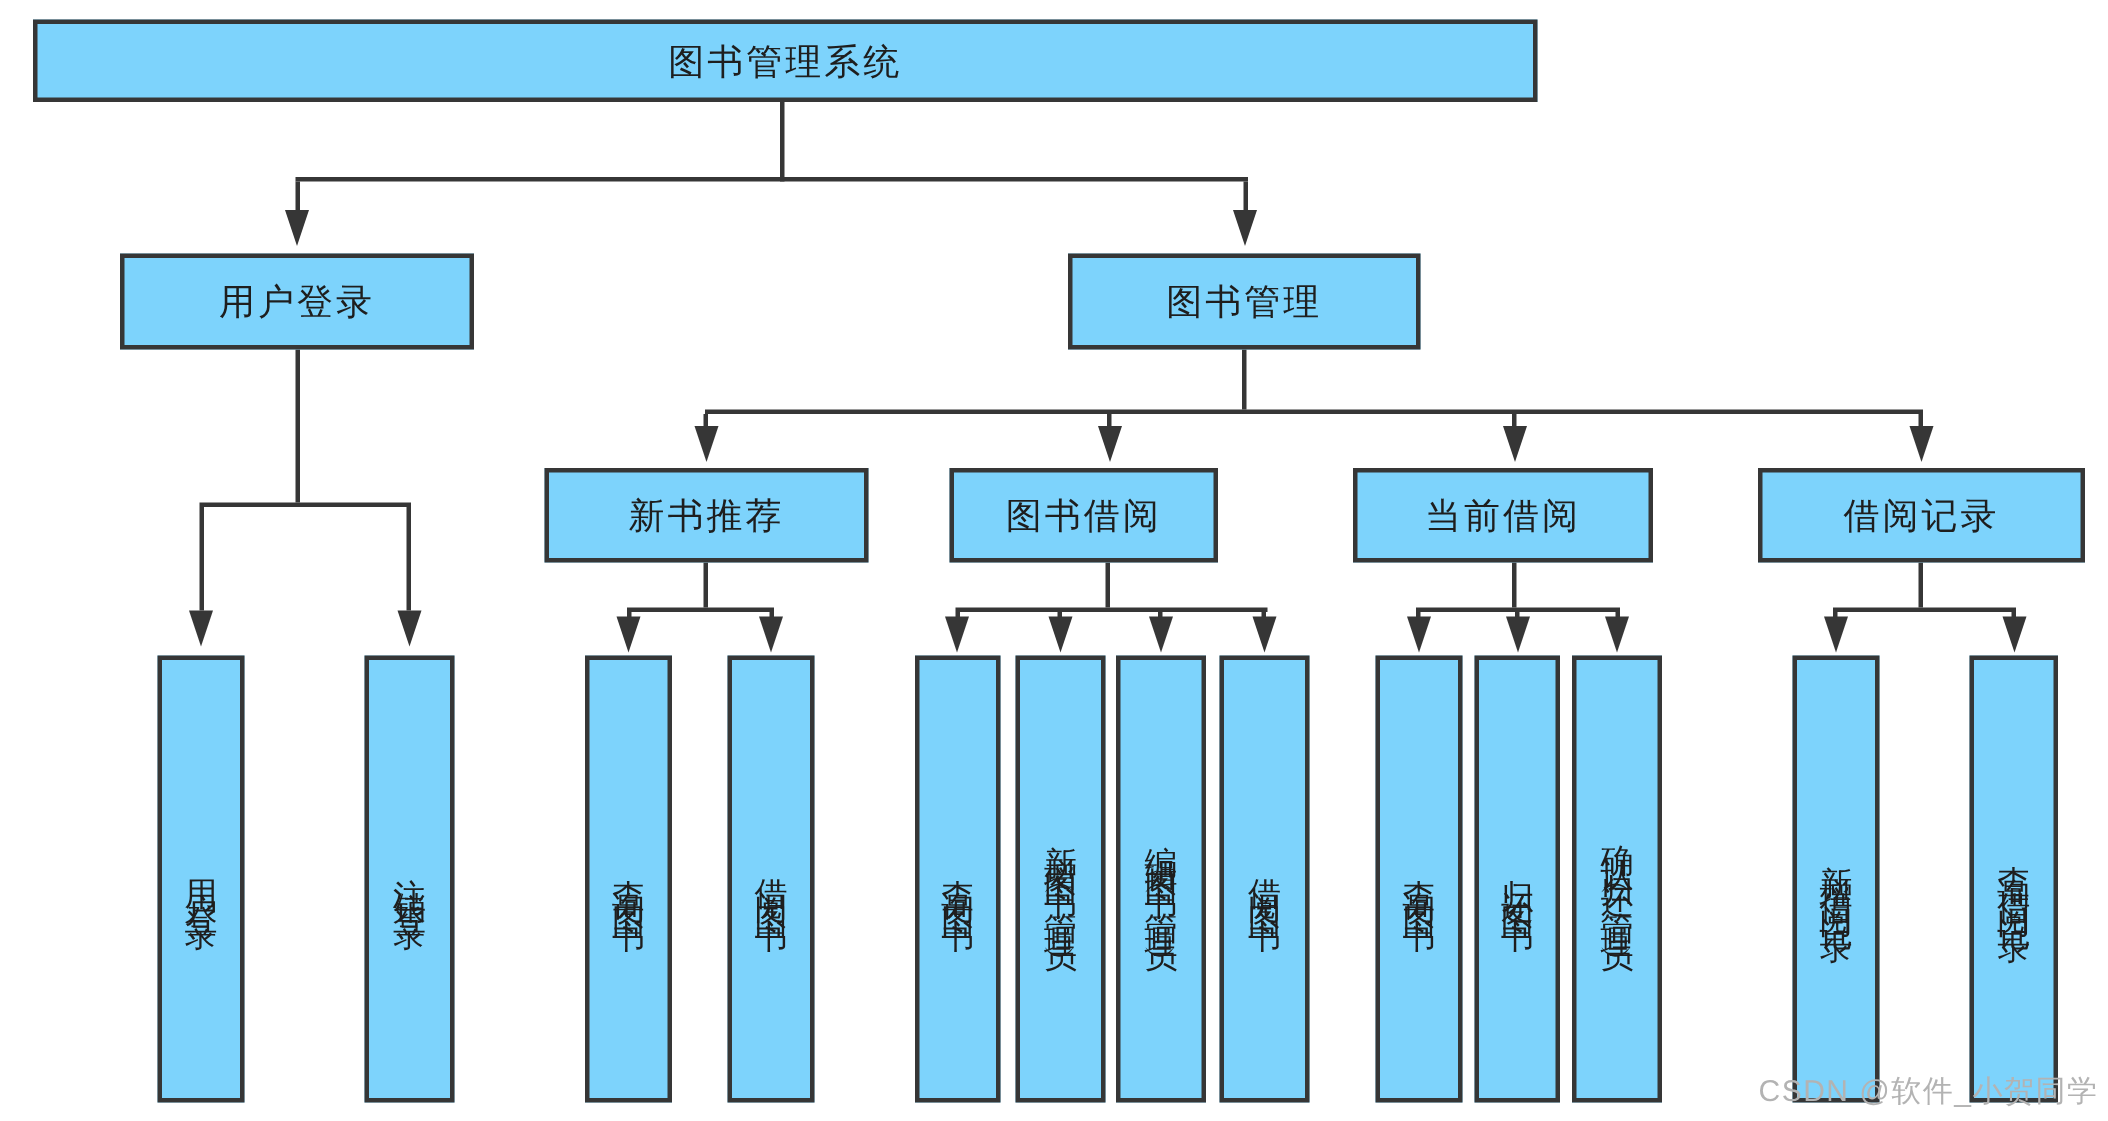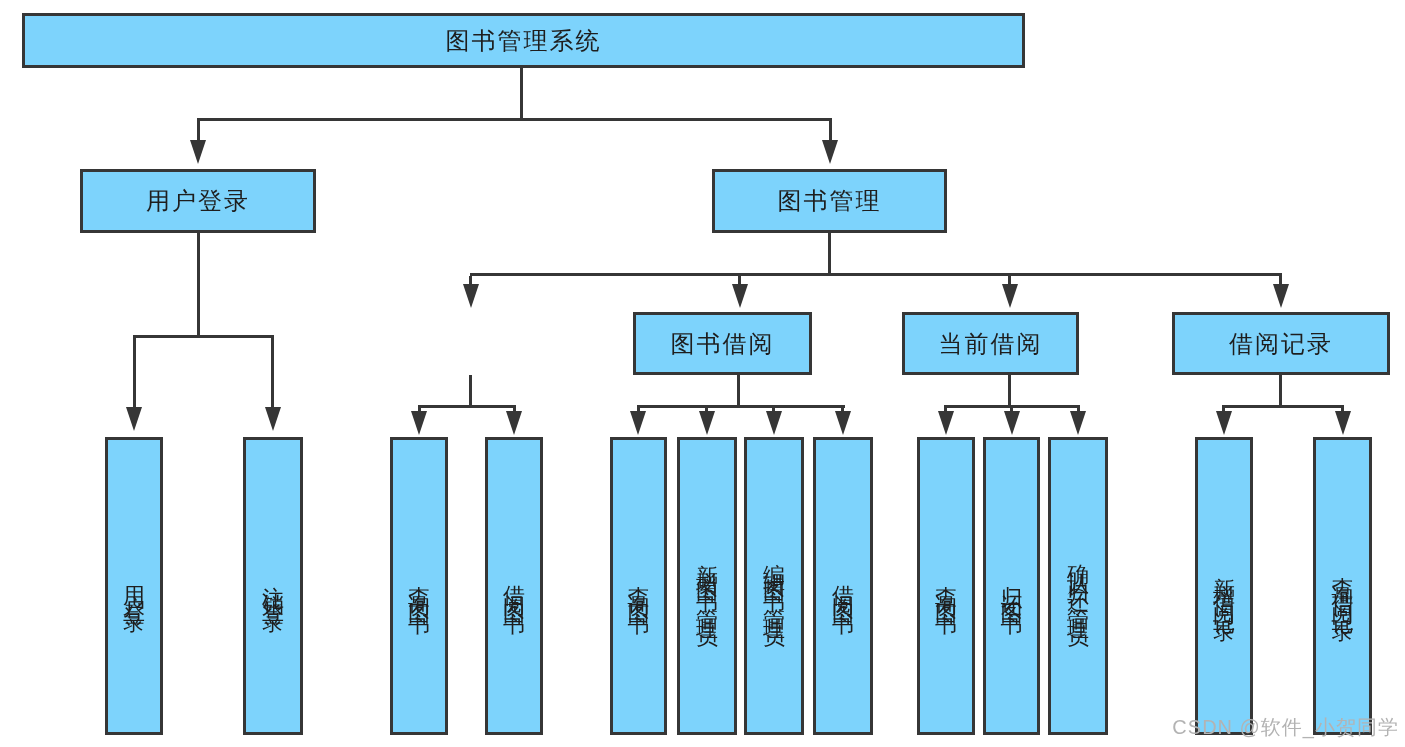--- a/index.html
+++ b/index.html
@@ -71,24 +71,27 @@
   <div id="watermark">CSDN @软件_小贺同学</div>
 <div class="node h" style="left: 22px; top: 13px; width: 1003px; height: 55px;">
       <span class="label">图书管理系统</span>
     </div>
     <div class="node h" style="left: 80px; top: 169px; width: 236px; height: 64px;">
       <span class="label">用户登录</span>
     </div>
     <div class="node h" style="left: 712px; top: 169px; width: 235px; height: 64px;">
       <span class="label">图书管理</span>
     </div>
+    <div class="node h" style="left: 363px; top: 312px; width: 216px; height: 63px;">
+      <span class="label">新书推荐</span>
+    </div>
     <div class="node h" style="left: 633px; top: 312px; width: 179px; height: 63px;">
       <span class="label">图书借阅</span>
     </div>
-    <div class="node h" style="left: 902px; top: 312px; width: 177px; height: 63px;">
+    <div class="node h" style="left: 902px; top: 312px; width: 200px; height: 63px;">
       <span class="label">当前借阅</span>
     </div>
     <div class="node h" style="left: 1172px; top: 312px; width: 218px; height: 63px;">
       <span class="label">借阅记录</span>
     </div>
     <div class="node v" style="left: 105px; top: 437px; width: 58px; height: 298px;">
       <span class="label">用户登录</span>
     </div>
     <div class="node v" style="left: 243px; top: 437px; width: 60px; height: 298px;">
       <span class="label">注销登录</span>

